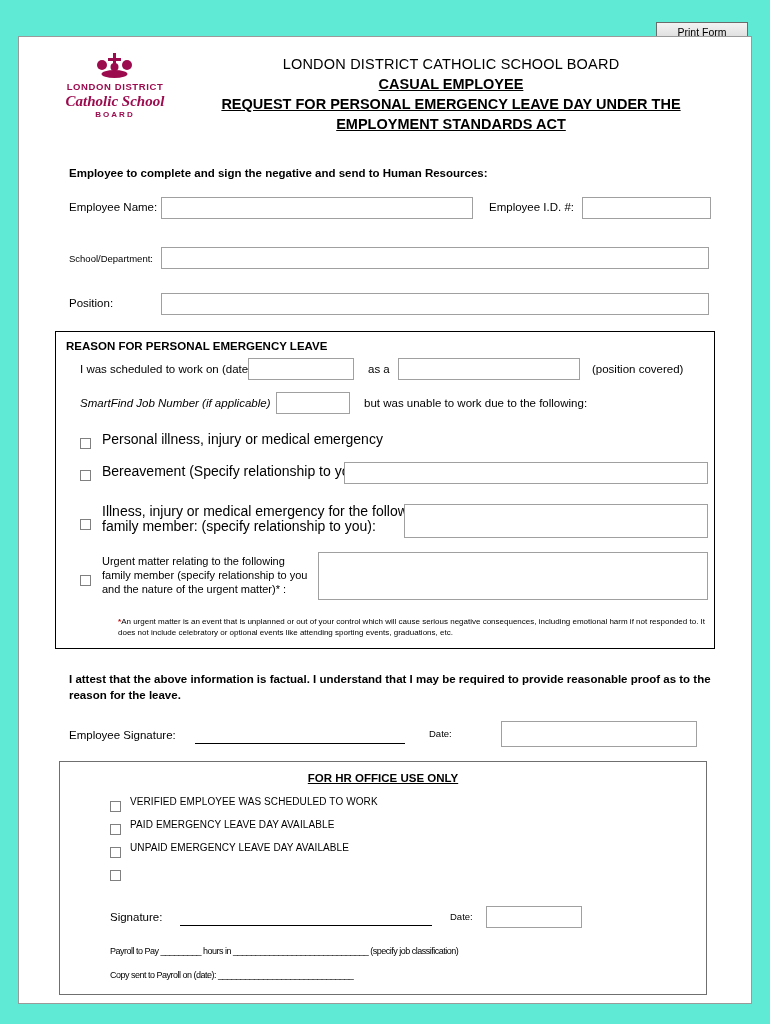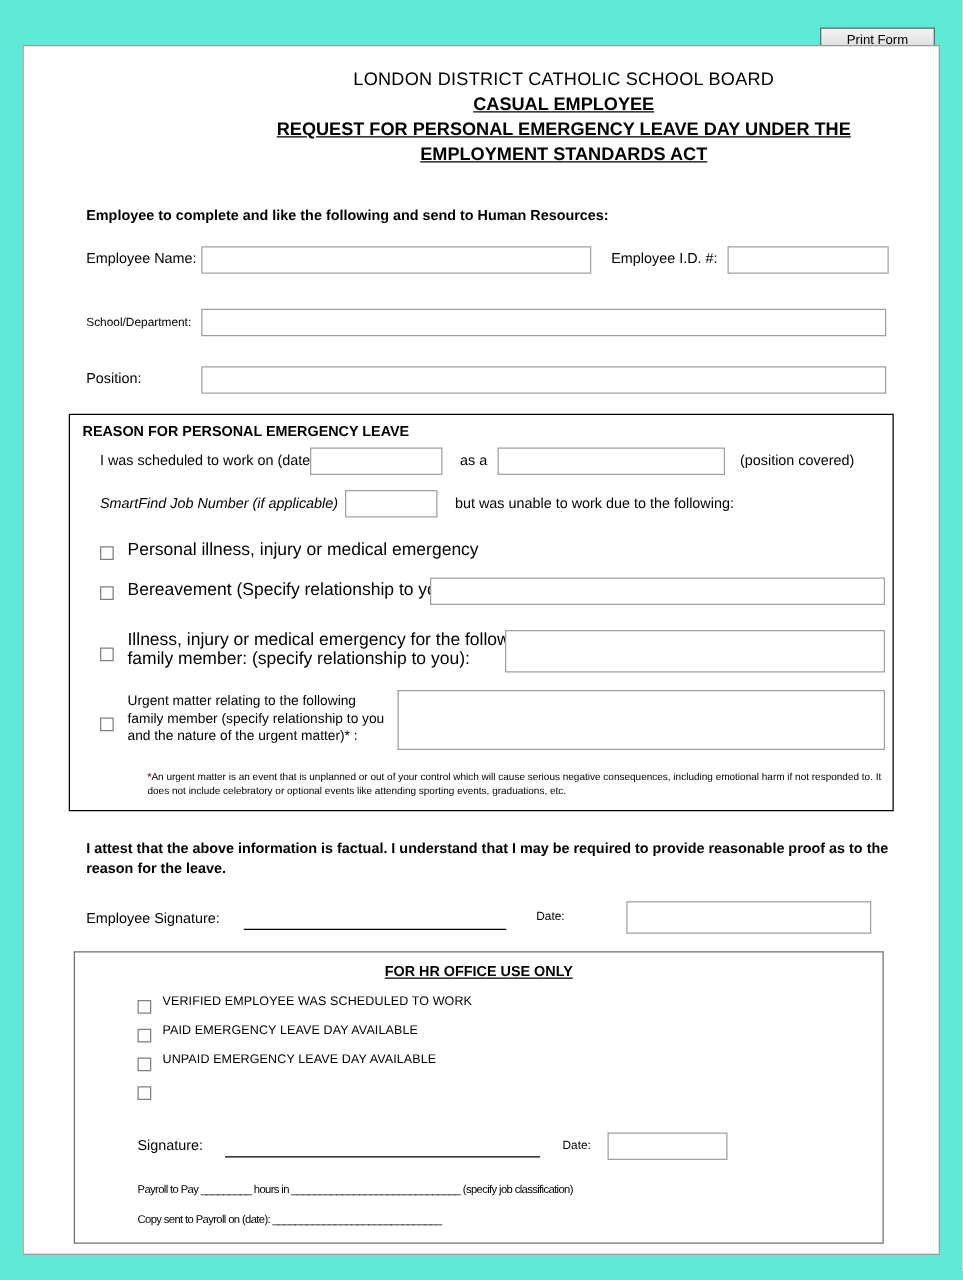--- a/index.html
+++ b/index.html
@@ -320,29 +320,46 @@
 <body>
 
 <div class="page">
 
   <div class="print-form-btn">Print Form</div>
 
   <div class="sheet">
     <div class="inner">
 
       <div class="header">
+        <div class="logo">
+          <div class="logo-mark">
+            <svg width="60" height="30" viewBox="0 0 60 30" xmlns="http://www.w3.org/2000/svg">
+              <g fill="#9c0b4e">
+                <rect x="28" y="2" width="3" height="18"></rect>
+                <rect x="23" y="7" width="13" height="3"></rect>
+                <circle cx="17" cy="14" r="5"></circle>
+                <circle cx="42" cy="14" r="5"></circle>
+                <ellipse cx="29.5" cy="23" rx="13" ry="4"></ellipse>
+                <circle cx="29.5" cy="16" r="4"></circle>
+              </g>
+            </svg>
+          </div>
+          <div class="logo-line1">LONDON DISTRICT</div>
+          <div class="logo-line2">Catholic School</div>
+          <div class="logo-line3">BOARD</div>
+        </div>
         <div class="title-block">
           <div class="title1">LONDON DISTRICT CATHOLIC SCHOOL BOARD</div>
           <div class="title2">CASUAL EMPLOYEE</div>
           <div class="title3">REQUEST FOR PERSONAL EMERGENCY LEAVE DAY UNDER THE</div>
           <div class="title4">EMPLOYMENT STANDARDS ACT</div>
         </div>
       </div>
 
-      <div class="instruction">Employee to complete and like the following and send to Human Resources:</div>
+      <div class="instruction">Employee to complete and sign the negative and send to Human Resources:</div>
 
       <div class="row r-name">
         <span class="lbl">Employee Name:</span>
         <span class="box b1"></span>
         <span class="lbl lbl2">Employee I.D. #:</span>
         <span class="box b2"></span>
       </div>
 
       <div class="row r-school">
         <span class="lbl-sm">School/Department:</span>

